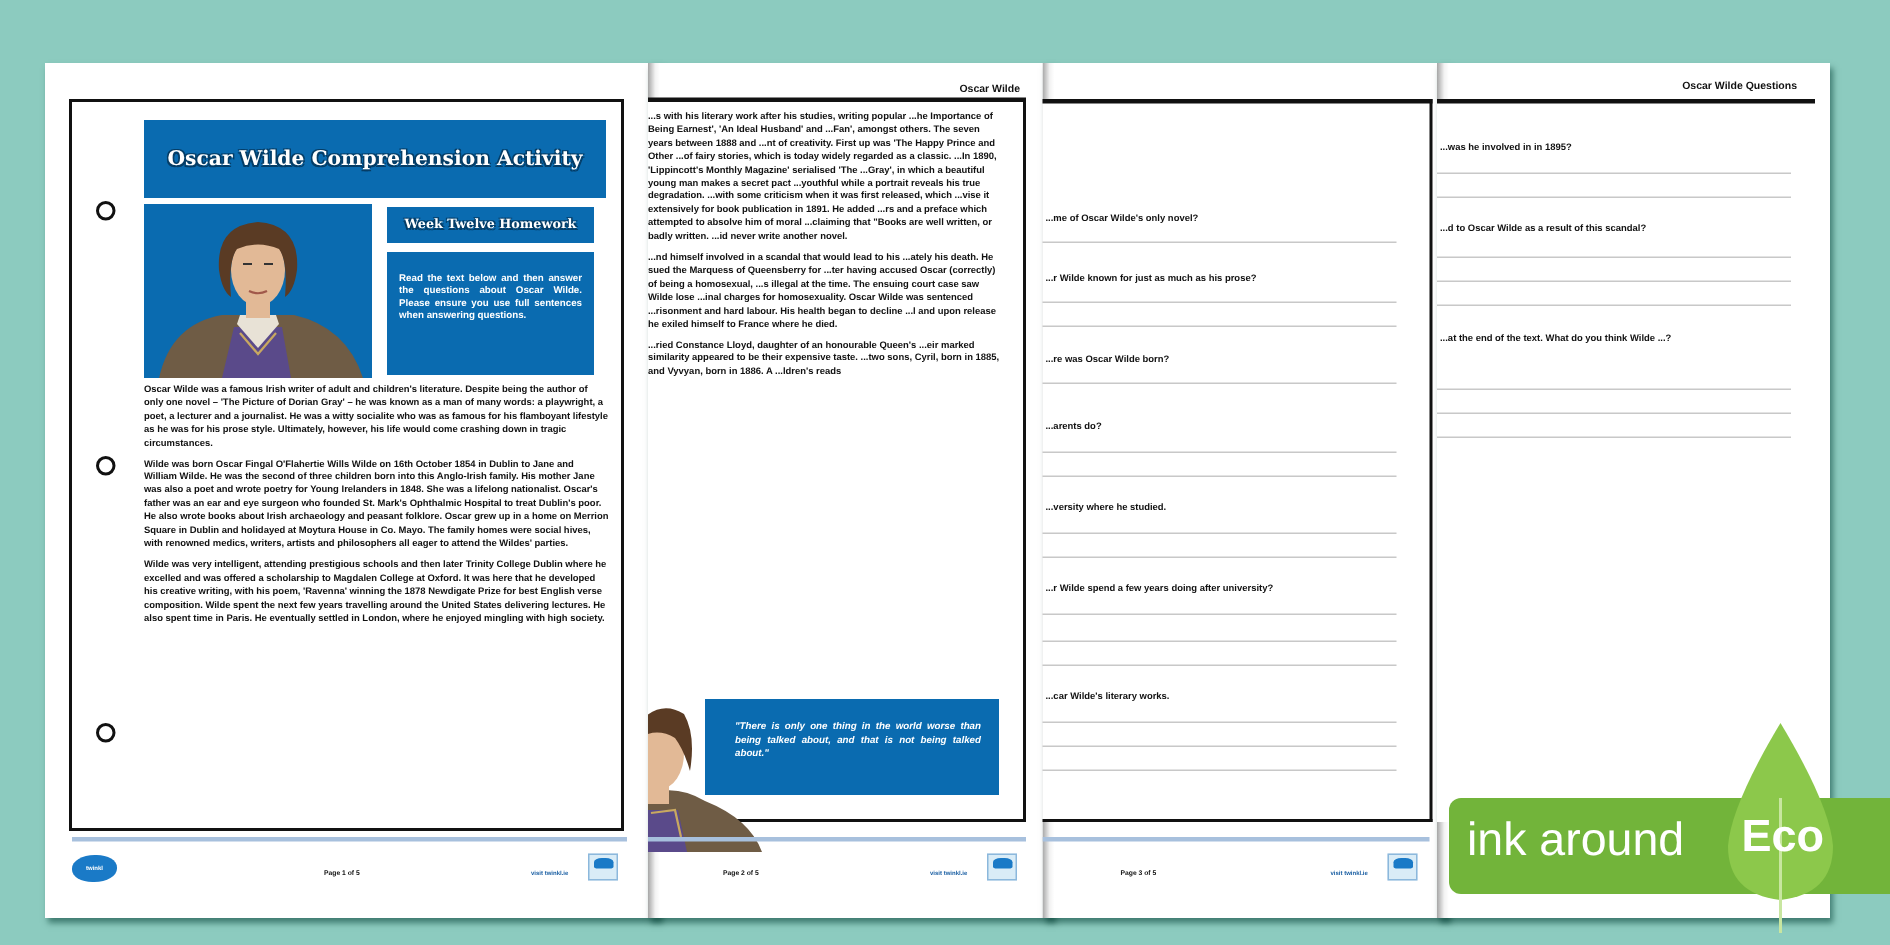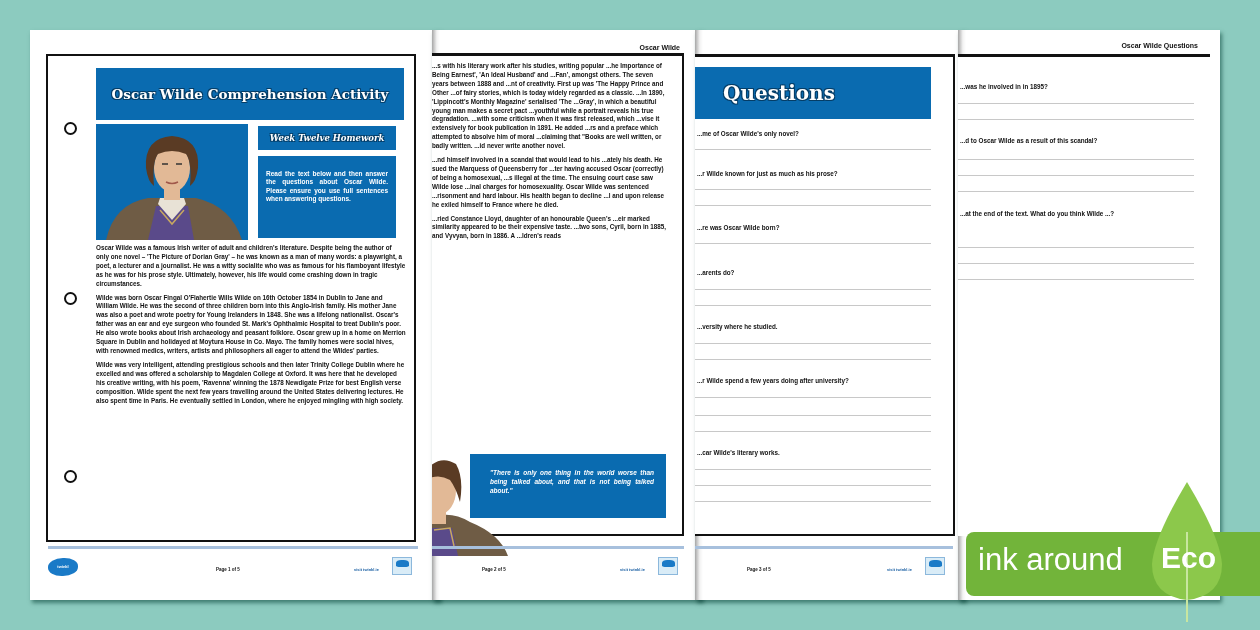--- a/index.html
+++ b/index.html
@@ -7,20 +7,21 @@
   body {
     background: #8ccbbf;
     font-family: "Liberation Sans", sans-serif;
     position: relative;
   }
   .page {
     position: absolute;
     background: #ffffff;
     box-shadow: 2px 3px 4px rgba(0,60,50,0.55);
     overflow: hidden;
+    margin-top: 12px;
   }
   .page .gutter-shadow {
     position: absolute; left: 0; top: 0; bottom: 0; width: 8px;
     background: linear-gradient(to right, rgba(0,0,0,0.35), rgba(0,0,0,0.05) 60%, rgba(0,0,0,0));
   }
   
   #page1 { left: 30px; top: 30px; width: 410px; height: 570px; z-index: 1; }
   #page2 { left: 432px; top: 30px; width: 270px; height: 570px; z-index: 2; }
   #page3 { left: 695px; top: 30px; width: 270px; height: 570px; z-index: 3; }
   #page4 { left: 958px; top: 30px; width: 262px; height: 570px; z-index: 4; }
@@ -43,21 +44,21 @@
   .title-banner {
     left: 48px; top: 12px; width: 308px; height: 52px;
     font-family: "DejaVu Serif", serif; font-size: 13.5px; line-height: 52px;
   }
   .portrait-box {
     position: absolute; left: 48px; top: 68px; width: 152px; height: 116px;
     background: #0a6bb0; overflow: hidden;
   }
   .week-banner {
     left: 210px; top: 70px; width: 138px; height: 24px;
-    font-family: "DejaVu Serif", serif; font-size: 8.5px; line-height: 24px; font-style: italic;
+    font-family: "DejaVu Serif", serif; font-size: 8.5px; line-height: 24px;
   }
   .instructions {
     position: absolute; left: 210px; top: 100px; width: 138px; height: 82px;
     background: #0a6bb0; color: #fff; font-size: 6.5px; font-weight: bold;
     padding: 14px 8px 0 8px; text-align: justify; line-height: 8.4px;
   }
   .body-text {
     position: absolute; font-size: 6.3px; line-height: 8.9px; color: #111;
     font-weight: bold; text-align: left;
   }
@@ -197,21 +198,20 @@
   </div>
   <div class="footer-line" style="left:0; top:516px; width:252px;"></div>
   <div class="footer-page" style="left:50px; top:537px;">Page 2 of 5</div>
   <div class="partner-text" style="left:188px; top:537px;">visit twinkl.ie</div>
   <div class="partner-logo" style="left:226px; top:527px;"></div>
 </div>
 
 <div class="page" id="page3">
   <div class="gutter-shadow"></div>
   <div class="frame">
-    <div class="banner q-banner">Questions</div>
 
     <div class="question" style="left:4px; top:73px;">...me of Oscar Wilde's only novel?</div>
     <div class="q-line" style="left:0; top:92px; width:238px;"></div>
 
     <div class="question" style="left:4px; top:113px;">...r Wilde known for just as much as his prose?</div>
     <div class="q-line" style="left:0; top:132px; width:238px;"></div>
     <div class="q-line" style="left:0; top:148px; width:238px;"></div>
 
     <div class="question" style="left:4px; top:167px;">...re was Oscar Wilde born?</div>
     <div class="q-line" style="left:0; top:186px; width:238px;"></div>

